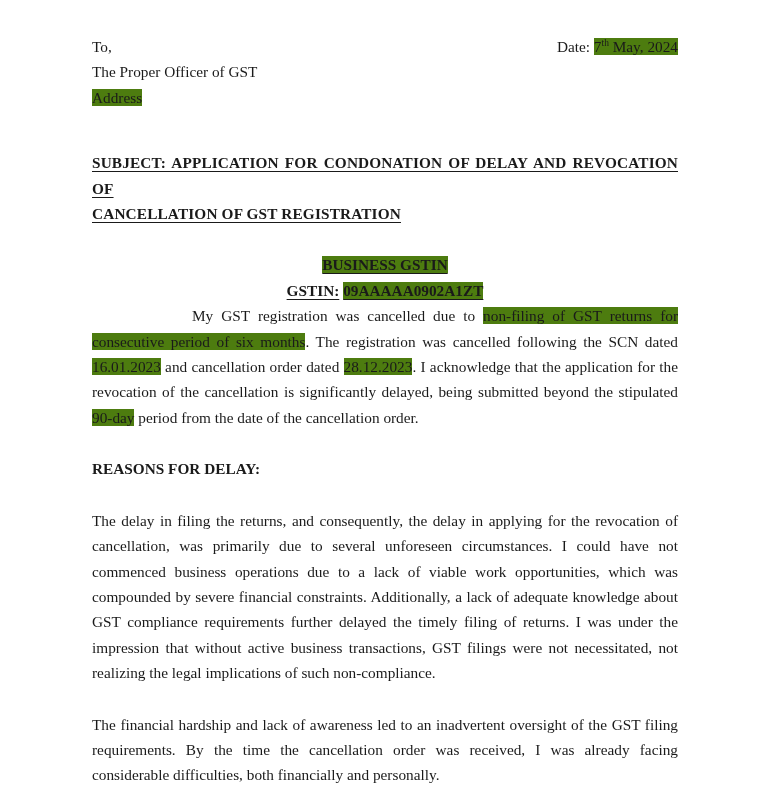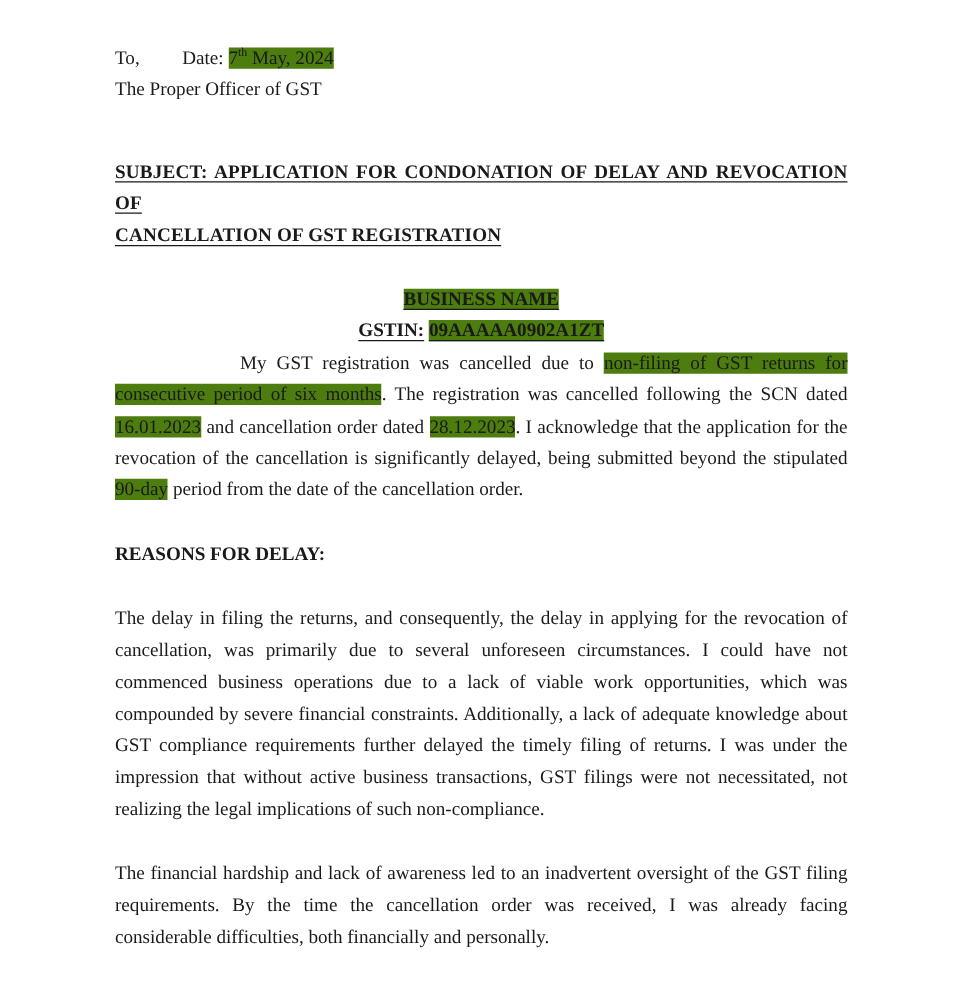--- a/index.html
+++ b/index.html
@@ -26,20 +26,21 @@
   .doc-body {
     width: 586px;
     font-size: 15.3px;
     line-height: 25.4px;
   }
 
   
   .header-row {
     display: flex;
     align-items: baseline;
+    justify-content: space-between;
     width: 100%;
     gap: 34px;
   }
   .to-line { white-space: nowrap; }
   .date-line { white-space: nowrap; }
   .officer-line { margin-top: 0px; }
   .address-line { margin-top: 0px; }
 
   
   .hl {
@@ -105,28 +106,29 @@
 <div class="page">
   <div class="doc-body">
 
     <div class="header-row">
       <span class="to-line">To,</span>
       <span class="date-line"><span>Date:</span> <span class="hl"><span>7</span><sup>th</sup><span> May, 2024</span></span></span>
     </div>
 
     <div class="officer-line">The Proper Officer of GST</div>
 
+    <div class="address-line"><span class="hl">Address</span></div>
 
     <div class="subject">
       <span>SUBJECT: APPLICATION FOR CONDONATION OF DELAY AND REVOCATION OF</span>
       <span class="ln2">CANCELLATION OF GST REGISTRATION</span>
     </div>
 
     <div class="center-block">
-      <span class="line"><span class="hl u">BUSINESS NAME</span></span>
+      <span class="line"><span class="hl u">BUSINESS GSTIN</span></span>
       <span class="line"><span class="u">GSTIN:</span> <span class="hl u">09AAAAA0902A1ZT</span></span>
     </div>
 
 
     <p class="para first-para"><span>My GST registration was cancelled due to </span><span class="hl">non-filing of GST returns for consecutive period of six months</span><span>. The registration was cancelled following the SCN dated </span><span class="hl">16.01.2023</span><span> and cancellation order dated </span><span class="hl">28.12.2023</span><span>. I acknowledge that the application for the revocation of the cancellation is significantly delayed, being submitted beyond the stipulated </span><span class="hl">90-day</span><span> period from the date of the cancellation order.</span></p>
 
     <div class="section-head">REASONS FOR DELAY:</div>
 
     <p class="para gap-para">The delay in filing the returns, and consequently, the delay in applying for the revocation of cancellation, was primarily due to several unforeseen circumstances. I could have not commenced business operations due to a lack of viable work opportunities, which was compounded by severe financial constraints. Additionally, a lack of adequate knowledge about GST compliance requirements further delayed the timely filing of returns. I was under the impression that without active business transactions, GST filings were not necessitated, not realizing the legal implications of such non-compliance.</p>
 

